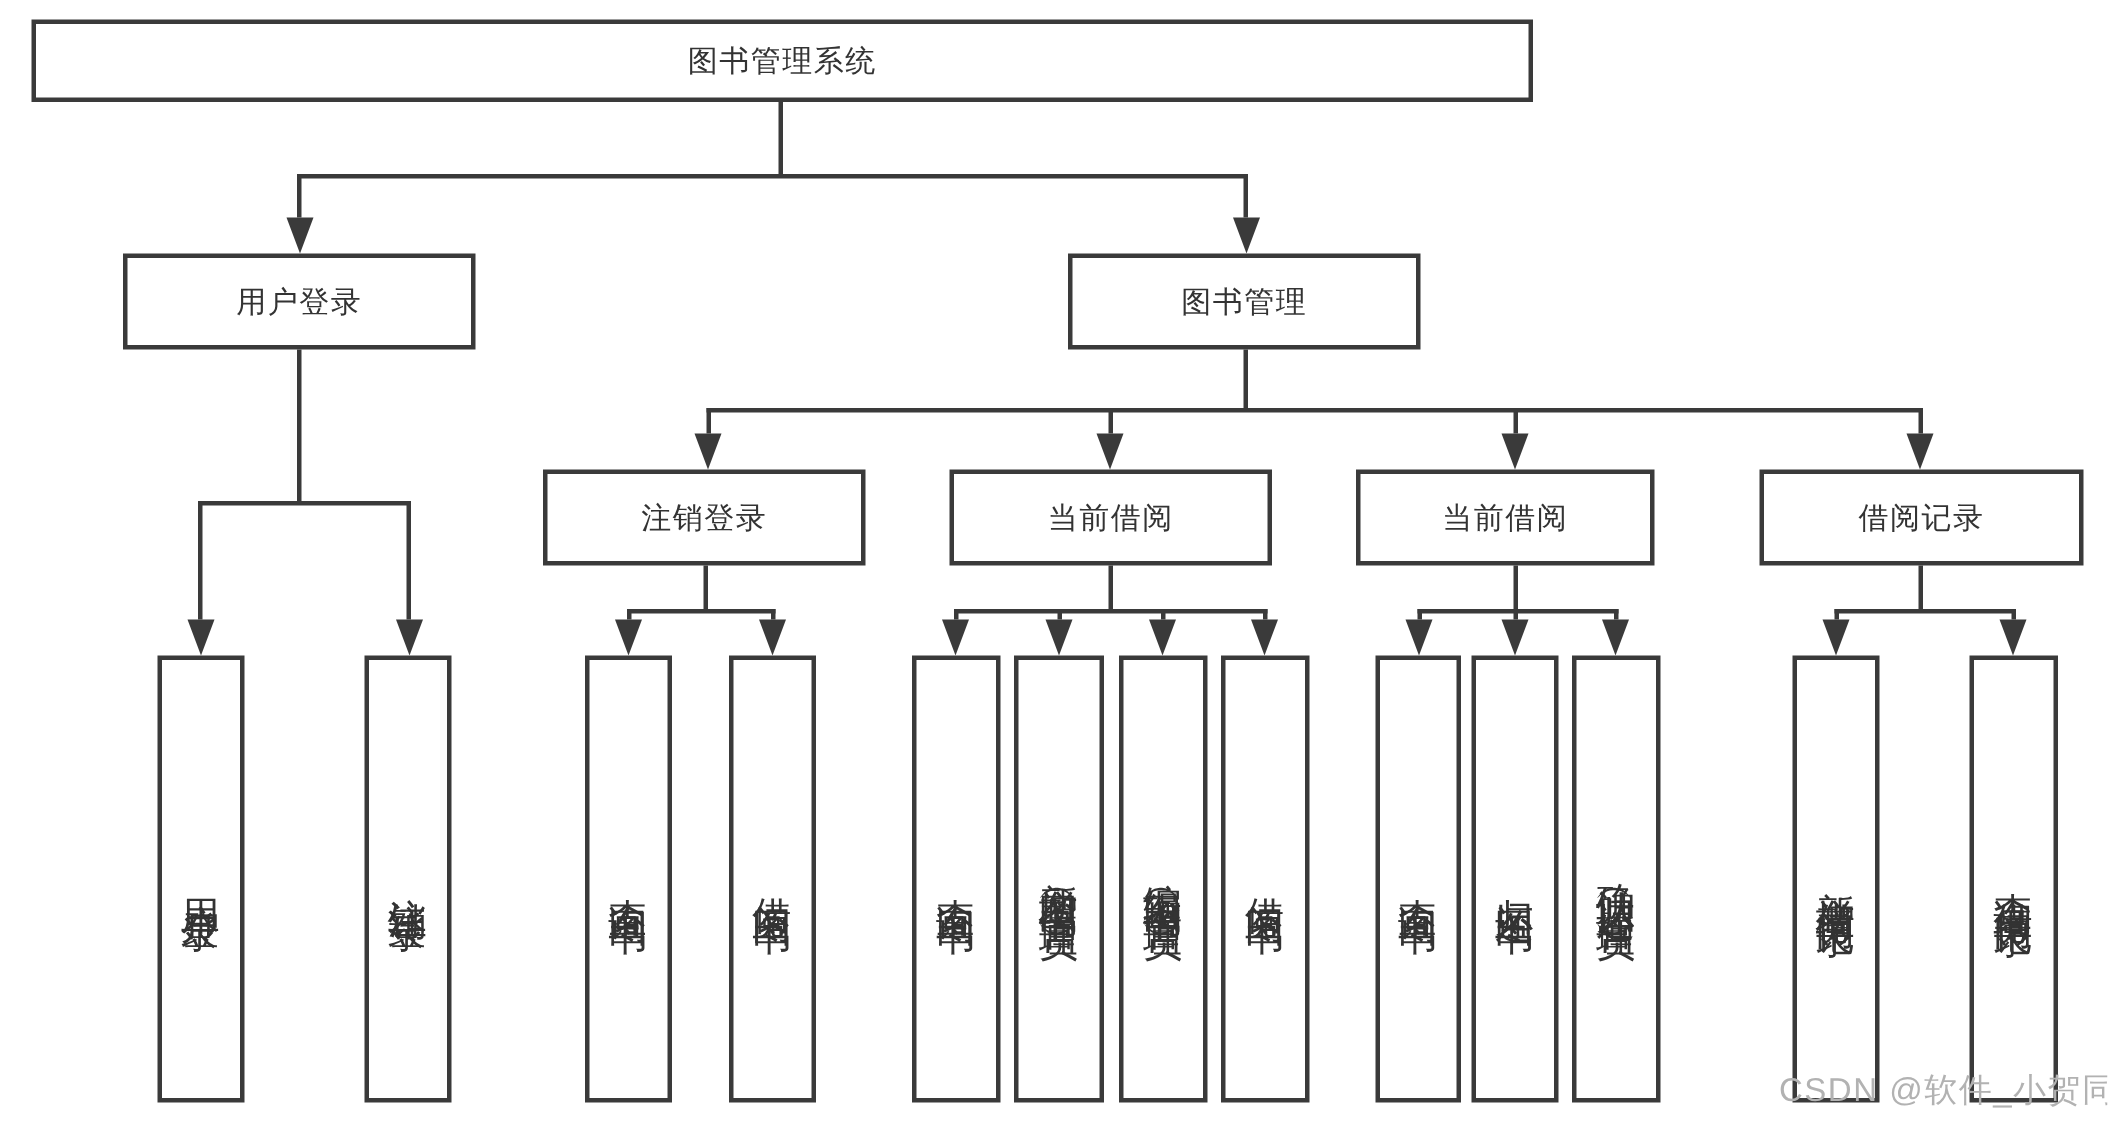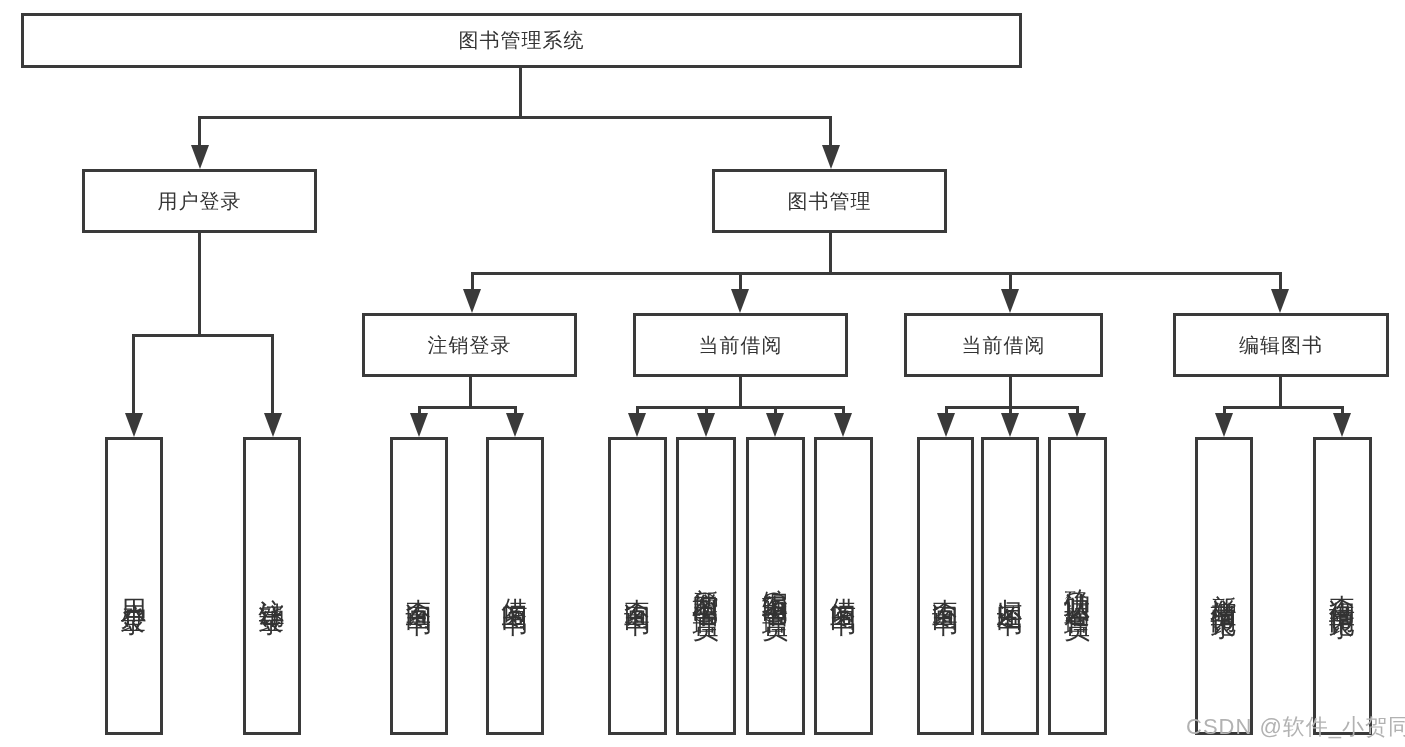--- a/index.html
+++ b/index.html
@@ -99,21 +99,21 @@
   <div class="hbox" style="left:362px; top:313px; width:215px; height:64px;">
     <span>注销登录</span>
   </div>
   <div class="hbox" style="left:633px; top:313px; width:215px; height:64px;">
     <span>当前借阅</span>
   </div>
   <div class="hbox" style="left:904px; top:313px; width:199px; height:64px;text-align:right;">
     <span>当前借阅</span>
   </div>
   <div class="hbox" style="left:1173px; top:313px; width:216px; height:64px;">
-    <span>编辑图书</span>
+    <span>借阅记录</span>
   </div>
 
   <div class="leaf" style="left:105px; width:58px;">
     <span>用户登录</span>
   </div>
   <div class="leaf" style="left:243px; width:58px;">
     <span>注销登录</span>
   </div>
   <div class="leaf" style="left:390px; width:58px;">
     <span>查询图书</span>

